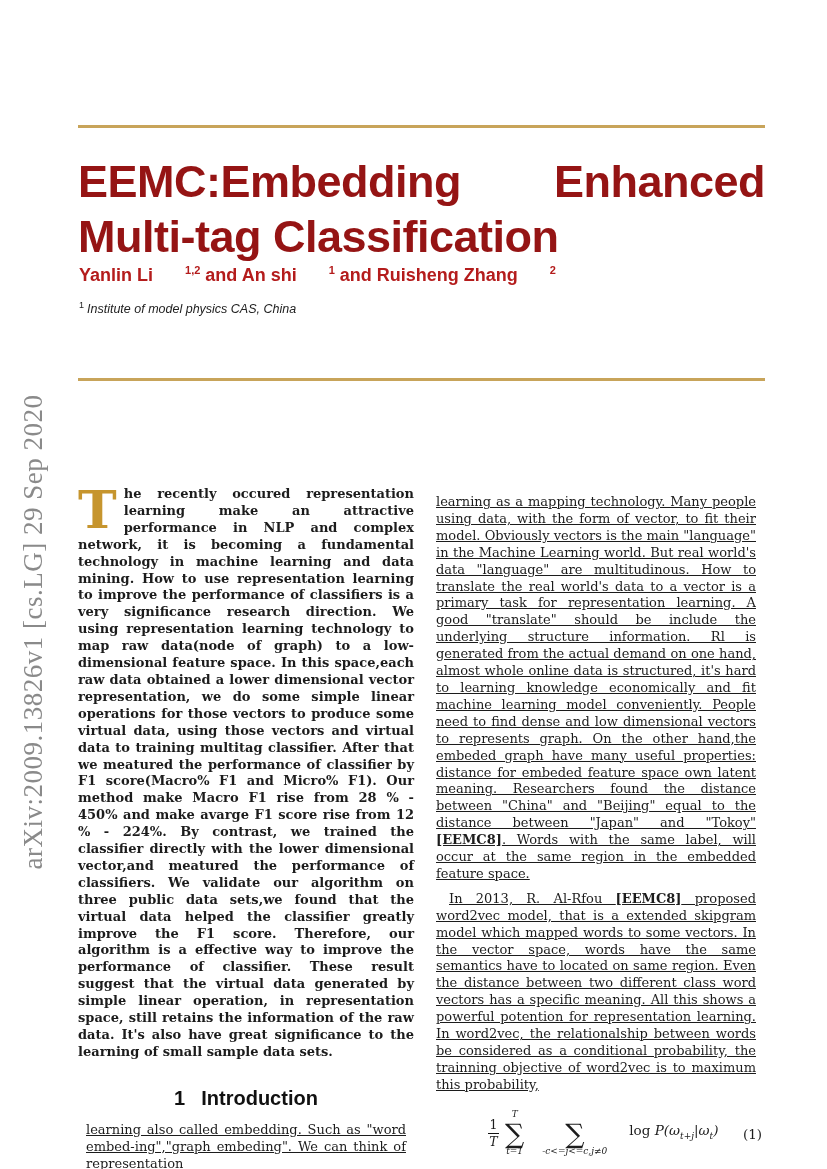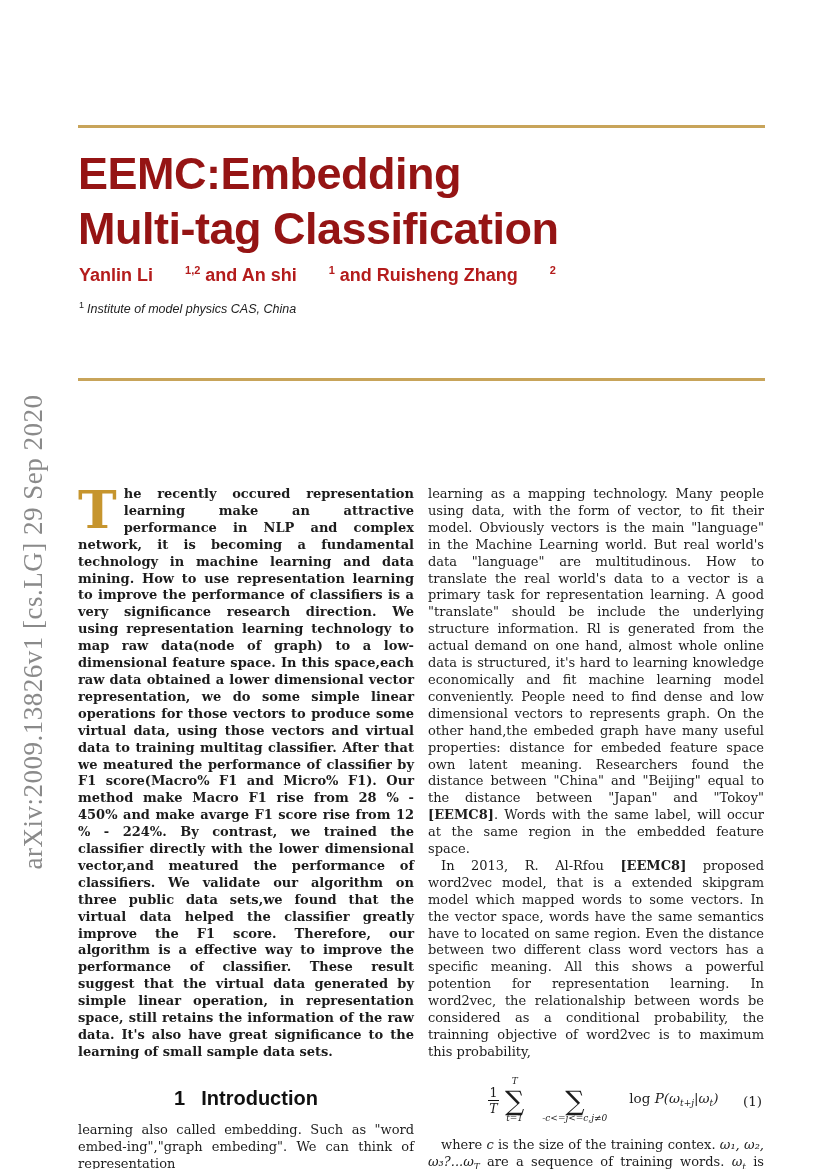--- a/index.html
+++ b/index.html
@@ -10,21 +10,21 @@
   html,body{background:#ffffff;}
   .page{position:relative;width:827px;height:1169px;background:#fff;overflow:hidden;
         font-family:"DejaVu Serif",serif;color:var(--text_black);}
   
   .watermark{position:absolute;top:632px;left:33px;transform:translate(-50%,-50%) rotate(-90deg);
              white-space:nowrap;font-family:"Liberation Serif",serif;font-size:27px;
              letter-spacing:0.5px;color:var(--watermark_gray);}
   .rule{position:absolute;left:78px;width:687px;height:3px;background:var(--rule_gold);}
   .rule-top{top:125px;} .rule-mid{top:378px;}
   
-  .title{position:absolute;left:78px;top:146px;width:687px;color:var(--title_red);
+  .title{position:absolute;left:78px;top:154px;width:687px;color:var(--title_red);
          font-family:"Liberation Sans",sans-serif;font-weight:bold;font-size:45px;
          line-height:55px;letter-spacing:-0.5px;}
   .title-line1{display:flex;justify-content:space-between;}
   
   .authors{position:absolute;left:79px;top:265px;width:687px;color:var(--author_red);
            font-family:"Liberation Sans",sans-serif;font-weight:bold;font-size:18px;}
   .authors sup{font-size:11px;vertical-align:super;line-height:0;padding-left:32px;}
   
   .affils{position:absolute;left:79px;top:299px;width:687px;
           font-family:Liberation Sans, sans-serif;font-style:italic;font-size:12.5px;
@@ -32,21 +32,21 @@
   .affils sup{font-size:9px;font-style:normal;vertical-align:super;line-height:0;margin-right:3px;}
   
   .columns{position:absolute;left:78px;top:486px;width:687px;display:flex;gap:14px;}
   .col{width:336px;font-size:13px;line-height:16.9px;text-align:justify;}
   .abstract{font-weight:bold;}
   .dropcap{float:left;font-size:52px;line-height:42px;padding:3px 7px 0 0;
            color:var(--dropcap_gold);font-family:"DejaVu Serif",serif;}
   .section-head{margin-top:29px;margin-bottom:15px;font-family:"Liberation Sans",sans-serif;
                 font-weight:bold;font-size:20px;color:#111;text-align:center;}
   .section-head .sec-num{margin-right:16px;}
-  .rc-par{margin:0;}
+  .rc-par{margin:8px;text-decoration:underline;}
   .rc-par.indent{text-indent:13px;}
   .bold-cite{font-weight:bold;}
   
   .equation{position:relative;display:flex;align-items:center;justify-content:flex-start;
             padding-left:60px;margin:14px 0 10px 0;height:52px;text-align:left;}
   .frac{display:inline-flex;flex-direction:column;align-items:center;line-height:1.1;
         font-size:12.5px;margin-right:6px;}
   .frac-bar{width:11px;height:1px;background:#111;margin:1px 0;}
   .frac-den{font-style:italic;}
   .bigsum{display:inline-flex;flex-direction:column;align-items:center;line-height:1;margin-right:8px;}
@@ -65,20 +65,21 @@
 
 <div class="page">
 
   <div class="watermark">arXiv:2009.13826v1  [cs.LG]  29 Sep 2020</div>
 
   <div class="rule rule-top"></div>
 
   <h1 class="title">
     <span class="title-line1">
         <span>EEMC:Embedding</span>
+        <span>Enhanced</span>
       </span>
     <span class="title-line2">Multi-tag Classification</span>
   </h1>
 
   <div class="authors"><span>Yanlin Li</span><sup>1,2</sup><span> and </span><span>An shi</span><sup>1</sup><span> and </span><span>Ruisheng Zhang</span><sup>2</sup></div>
 
   <div class="affils">
     <div><sup>1</sup><span>Institute of model physics CAS, China</span></div>
   </div>
 

